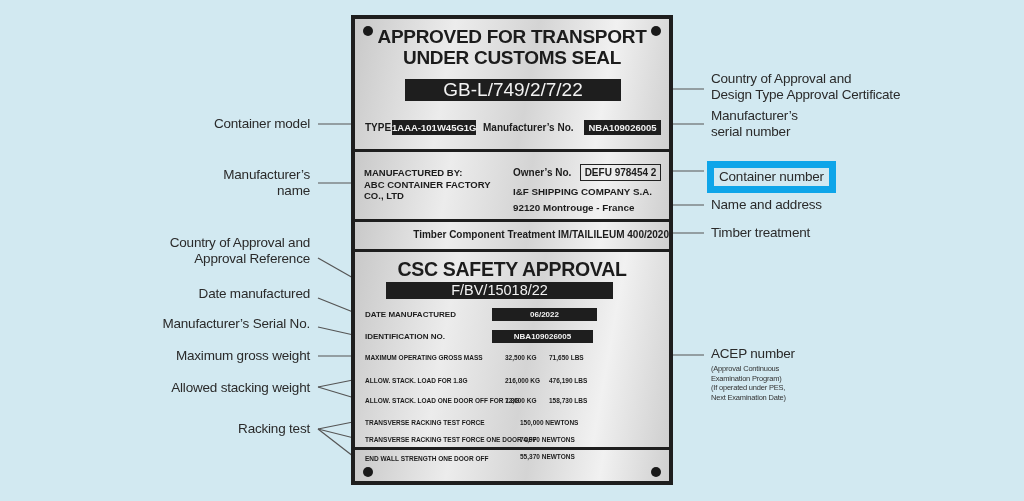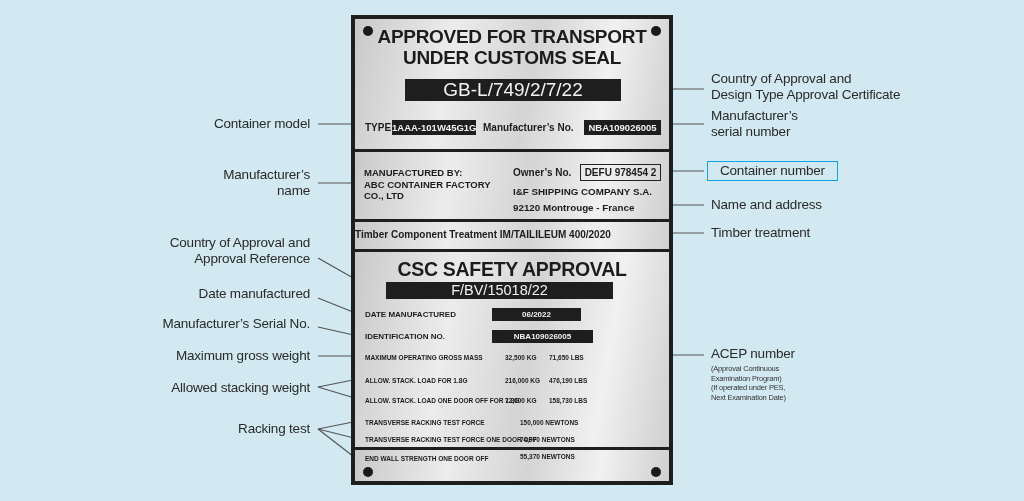--- a/index.html
+++ b/index.html
@@ -61,21 +61,21 @@
 <div class="lbl-l" style="left:100px; top:421px; width:210px;">Racking test</div>
 
 <div class="lbl-r" style="left:711px; top:71px; width:260px;">
   <div>Country of Approval and</div>
   <div>Design Type Approval Certificate</div>
 </div>
 <div class="lbl-r" style="left:711px; top:108px; width:200px;">
   <div>Manufacturer’s</div>
   <div>serial number</div>
 </div>
-<div class="lbl-r" style="left:707px; top:161px; border:1px solid #0ea5e9; padding:1px 12px;">Container number</div>
+<div class="lbl-r" style="left:707px; top:161px; border:7px solid #0ea5e9; padding:1px 5px;">Container number</div>
 <div class="lbl-r" style="left:711px; top:197px; width:200px;">Name and address</div>
 <div class="lbl-r" style="left:711px; top:225px; width:200px;">Timber treatment</div>
 <div class="lbl-r" style="left:711px; top:346px; width:200px;">
   <div>ACEP number</div>
   <div style="font-size:7.5px; line-height:9.5px; color:#333; margin-top:2px;">
     <div>(Approval Continuous</div>
     <div>Examination Program)</div>
     <div>(If operated under PES,</div>
     <div>Next Examination Date)</div>
   </div>
@@ -105,29 +105,29 @@
     </div>
     <div class="abs cond" style="left:158px; top:14px; font-size:10px; line-height:14px; color:#1c1c1c;">Owner’s No.</div>
     <div class="abs cond" style="left:225px; top:12px; width:81px; height:17px; border:1px solid #222; font-size:10px; line-height:15px; text-align:center; color:#1c1c1c;">DEFU 978454 2</div>
     <div class="abs cond" style="left:158px; top:32px; font-size:9.8px; line-height:16px; color:#1c1c1c;">
       <div>I&amp;F SHIPPING COMPANY S.A.</div>
       <div>92120 Montrouge - France</div>
     </div>
   </div>
 
   <div class="sec" style="top:207px; height:27px;">
-    <div class="abs cond" style="left:0; width:314px; top:6px; text-align:left; font-size:10px; line-height:14px; color:#1c1c1c;">Timber Component Treatment IM/TAILILEUM 400/2020</div>
+    <div class="abs cond" style="left:0; width:314px; top:6px; text-align:right; font-size:10px; line-height:14px; color:#1c1c1c;">Timber Component Treatment IM/TAILILEUM 400/2020</div>
   </div>
 
   <div class="sec" style="top:237px; height:195px;">
     <div class="abs cond" style="left:0; width:314px; top:6px; text-align:center; font-size:19.5px; line-height:22px; color:#1c1c1c; letter-spacing:-0.3px;">CSC SAFETY APPROVAL</div>
     <div class="blk" style="left:11px; top:30px; width:227px; height:17px; line-height:17px; font-size:14.5px; font-weight:normal;margin-left:20px;">F/BV/15018/22</div>
 
     <div class="abs cond" style="left:10px; top:58px; font-size:8px; line-height:10px; color:#1c1c1c;">DATE MANUFACTURED</div>
-    <div class="blk" style="left:137px; top:56px; width:89px; height:13px; line-height:13px; font-size:8px;">06/2022</div>
+    <div class="blk" style="left:137px; top:56px; width:105px; height:13px; line-height:13px; font-size:8px;">06/2022</div>
 
     <div class="abs cond" style="left:10px; top:80px; font-size:8px; line-height:10px; color:#1c1c1c;">IDENTIFICATION NO.</div>
     <div class="blk" style="left:137px; top:78px; width:101px; height:13px; line-height:13px; font-size:8px;">NBA109026005</div>
 
     <div class="abs cond" style="left:10px; top:101px; font-size:6.5px; line-height:10px; color:#1c1c1c;">MAXIMUM OPERATING GROSS MASS</div>
     <div class="abs cond" style="left:150px; top:101px; font-size:6.5px; line-height:10px; color:#1c1c1c;">32,500 KG</div>
     <div class="abs cond" style="left:194px; top:101px; font-size:6.5px; line-height:10px; color:#1c1c1c;">71,650 LBS</div>
 
     <div class="abs cond" style="left:10px; top:124px; font-size:6.5px; line-height:10px; color:#1c1c1c;">ALLOW. STACK. LOAD FOR 1.8G</div>
     <div class="abs cond" style="left:150px; top:124px; font-size:6.5px; line-height:10px; color:#1c1c1c;">216,000 KG</div>

